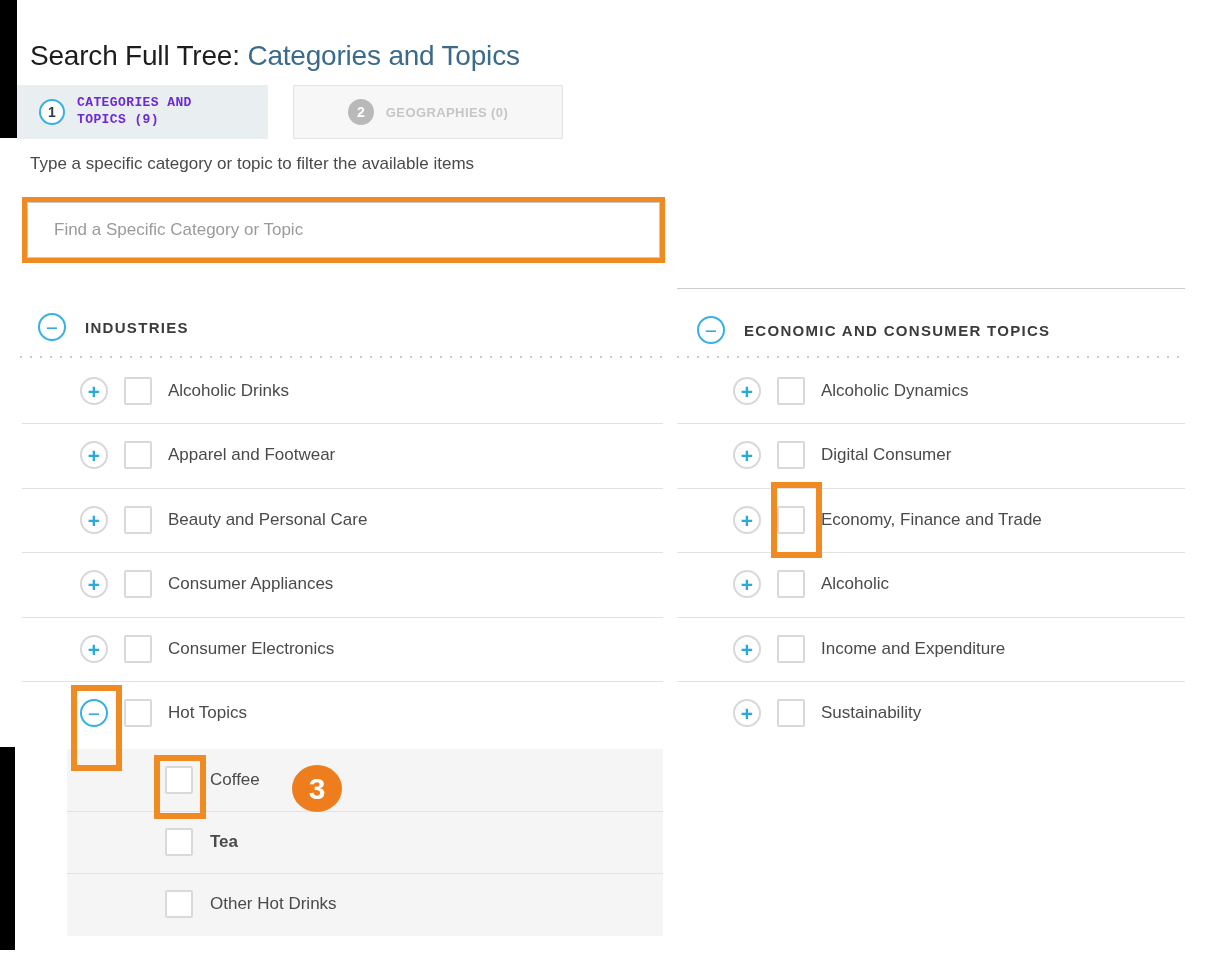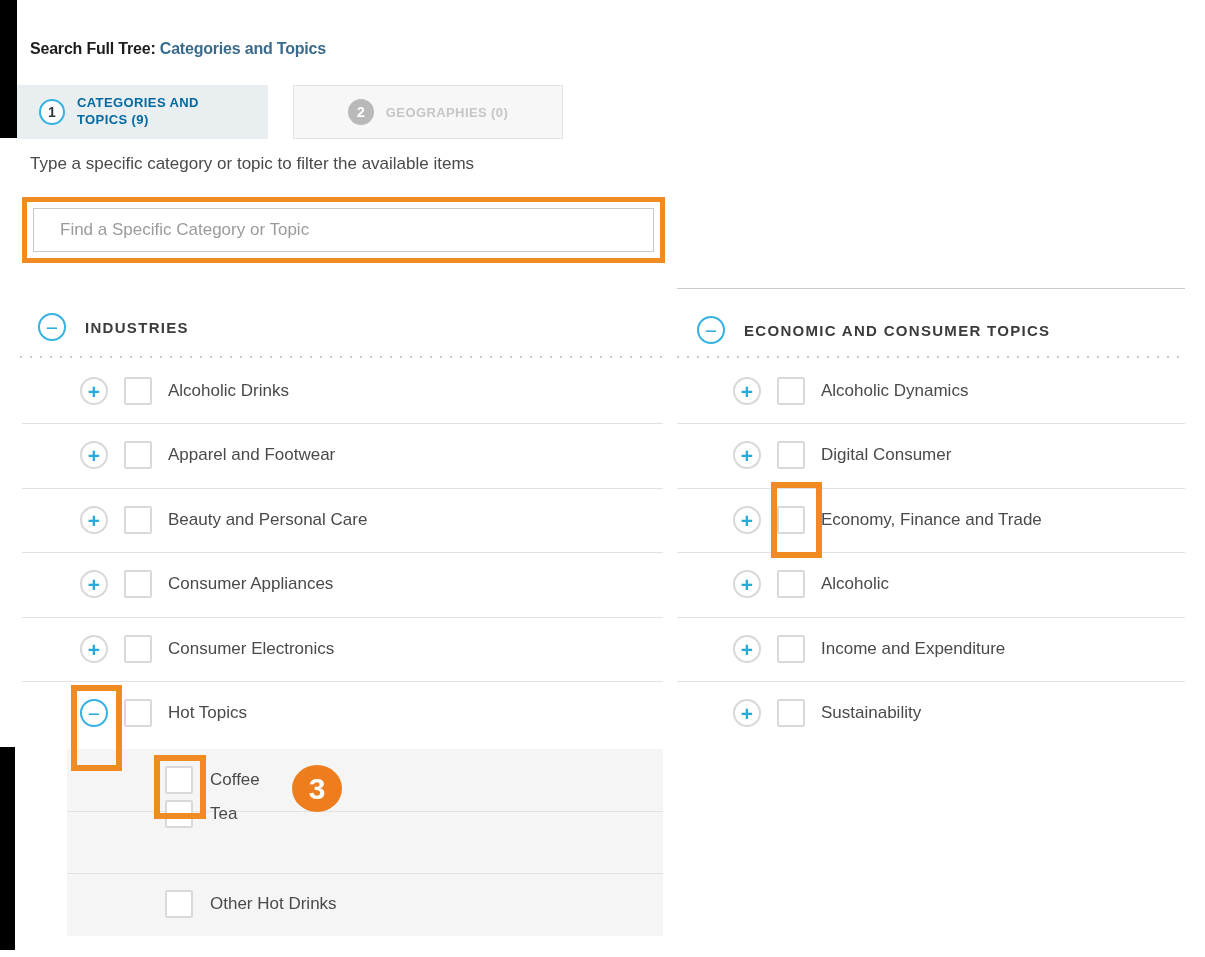--- a/index.html
+++ b/index.html
@@ -3,36 +3,36 @@
 <meta charset="utf-8">
 <style>
   * { margin:0; padding:0; box-sizing:border-box; }
   body { background:#fff; font-family:"Liberation Sans", sans-serif; }
   .screen { position:relative; width:1205px; height:957px; background:#ffffff; overflow:hidden; }
 
   .black-bar { position:absolute; background:#000; }
   .black-bar.top { left:0; top:0; width:17px; height:138px; }
   .black-bar.bottom { left:0; top:747px; width:15px; height:203px; }
 
-  .page-title { position:absolute; left:30px; top:40px; font-size:16px; font-weight:bold; color:#1d1d1d; letter-spacing:-0.2px; white-space:nowrap; }
+  .page-title { position:absolute; left:30px; top:40px; font-size:28px; font-weight:normal; color:#1d1d1d; letter-spacing:-0.2px; white-space:nowrap; }
   .page-title .highlight { color:#3a6b8c; }
 
   .tab { position:absolute; top:85px; height:54px; display:flex; align-items:center; }
   .tab.active { left:17px; width:251px; background:#e9eef0; }
   .tab.inactive { left:293px; width:270px; background:#f7f7f7; border:1px solid #e3e3e3; justify-content:center; }
   .tab-circle { width:26px; height:26px; border-radius:50%; display:flex; align-items:center; justify-content:center; font-size:14px; font-weight:bold; flex:0 0 auto; }
   .tab.active .tab-circle { border:2px solid #35b2e3; background:#fff; color:#2e3a40; margin-left:22px; }
   .tab.inactive .tab-circle { background:#b9b9b9; color:#fff; }
   .tab-label { margin-left:12px; font-size:13px; font-weight:bold; letter-spacing:0.4px; }
-  .tab.active .tab-label { color:#0369a1; line-height:1.3; }
+  .tab.active .tab-label { color:#6d28d9; line-height:1.3;font-family:Liberation Mono, monospace; }
   .tab.inactive .tab-label { color:#c5c6c7; }
 
   .instruction { position:absolute; left:30px; top:154px; font-size:17px; color:#4a4a4a; }
 
-  .search-annotation { position:absolute; left:22px; top:197px; width:643px; height:66px; border:5px solid #ef8b22; padding:6px; background:#fff; }
+  .search-annotation { position:absolute; left:22px; top:197px; width:643px; height:66px; border:5px solid #ef8b22; padding:0; background:#fff; }
   .search-input { width:100%; height:100%; border:1px solid #c9c9c9; outline:none; font-family:"Liberation Sans", sans-serif; font-size:17px; color:#555; padding-left:26px; background:#fff; }
   .search-input::placeholder { color:#9b9b9b; opacity:1; }
 
   .hline { position:absolute; height:1px; background:#cbcbcb; }
   .sep { position:absolute; height:1px; background:#e2e2e2; }
   .dotted { position:absolute; height:2px; background-image:repeating-linear-gradient(to right,#c9c9c9 0,#c9c9c9 2px,transparent 2px,transparent 10px); }
 
   .section-header { position:absolute; display:flex; align-items:center; }
   .toggle-circle { width:28px; height:28px; border-radius:50%; background:#fff; display:flex; align-items:center; justify-content:center; font-size:21px; line-height:1; cursor:pointer; flex:0 0 auto; }
   .toggle-circle.collapse { border:2px solid #35b2e3; color:#2aa9db; }
@@ -136,21 +136,21 @@
   </div>
 
   <div class="children-bg"></div>
 
   <div class="child-row" style="top:749px;">
     <div class="checkbox"></div>
     <div class="row-label">Coffee</div>
   </div>
   <div class="sep" style="left:67px; top:811px; width:596px;"></div>
 
-  <div class="child-row" style="top:783px;">
+  <div class="child-row" style="top:811px;font-weight:bold;">
     <div class="checkbox"></div>
     <div class="row-label">Tea</div>
   </div>
   <div class="sep" style="left:67px; top:873px; width:596px;"></div>
 
   <div class="child-row" style="top:873px;">
     <div class="checkbox"></div>
     <div class="row-label">Other Hot Drinks</div>
   </div>
 

